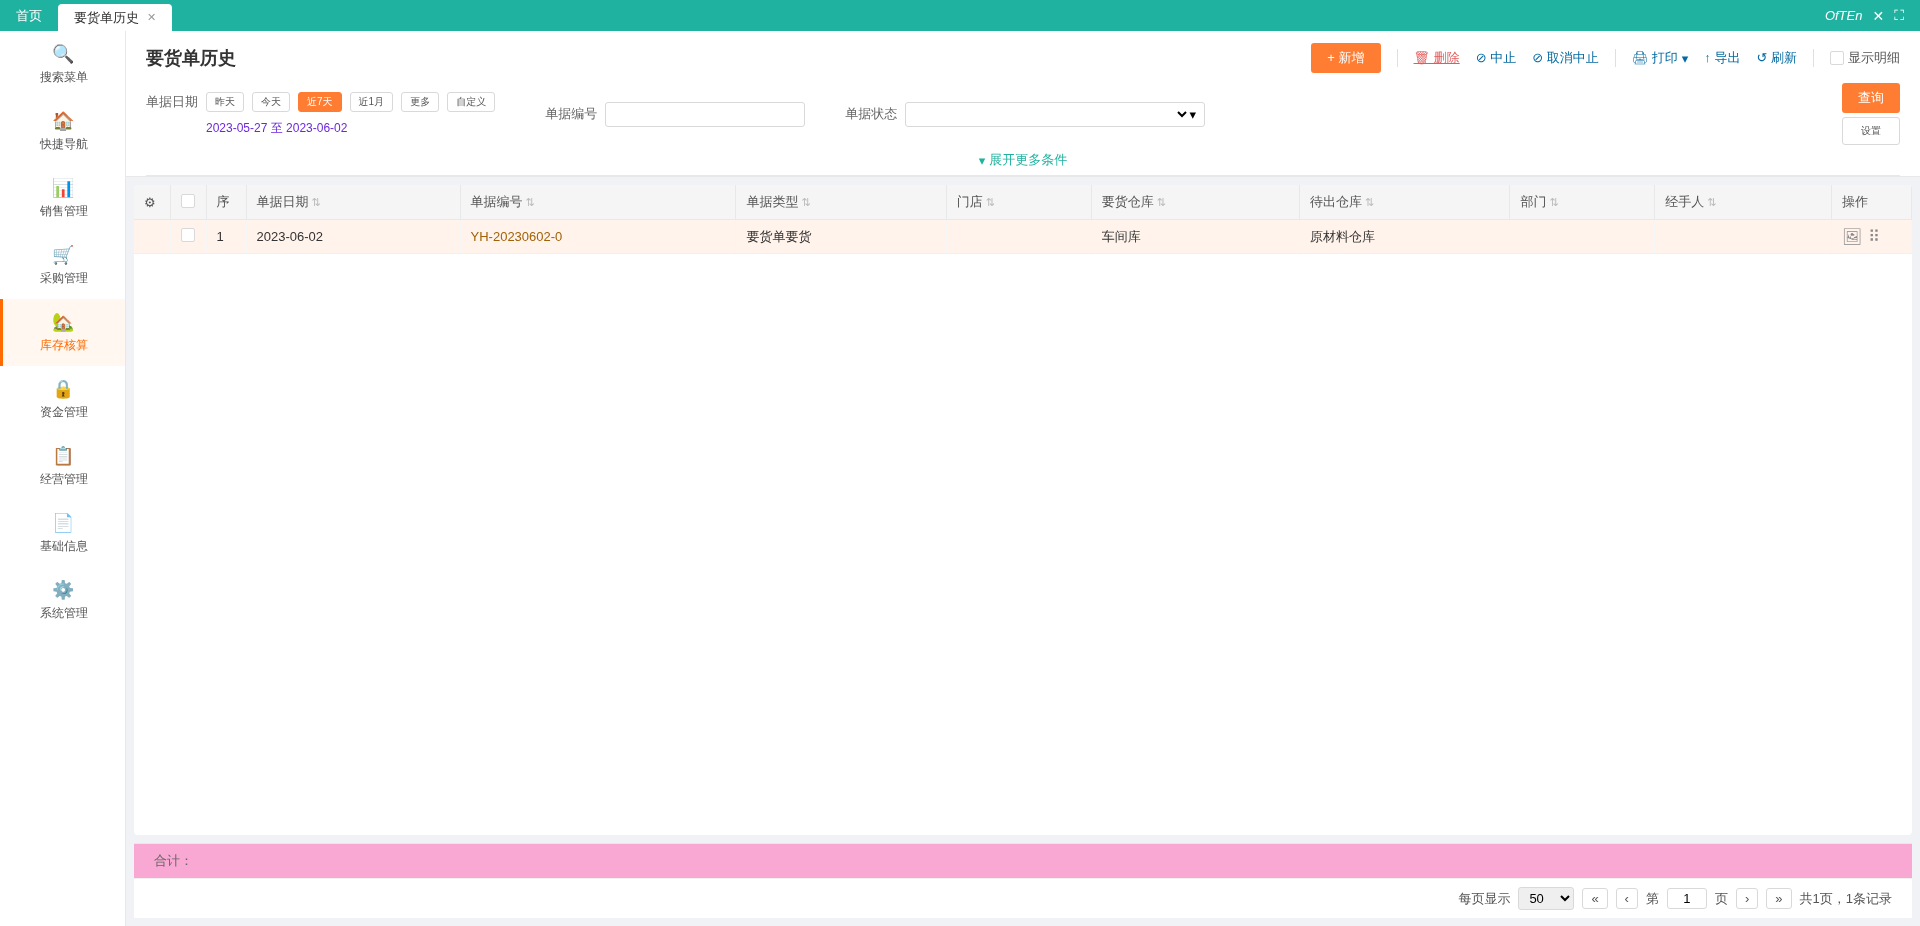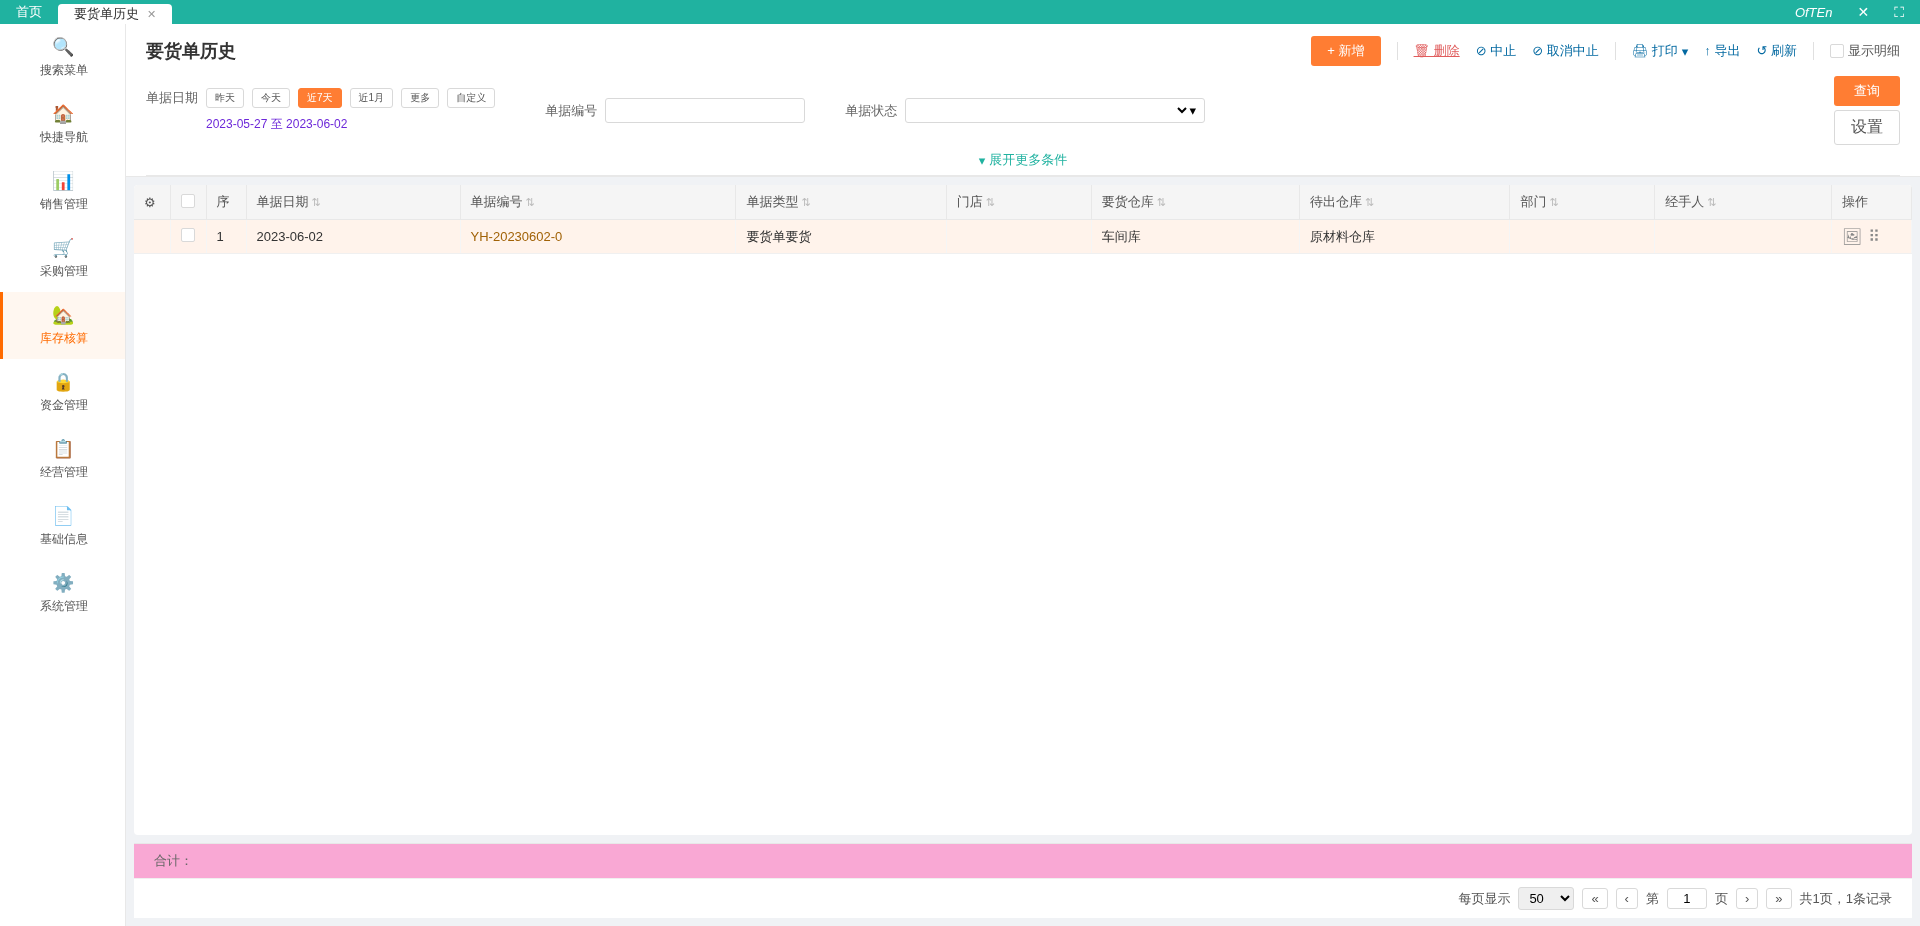--- a/index.html
+++ b/index.html
@@ -1,20 +1,20 @@
 <!DOCTYPE html>
 <html><head>
   <meta charset="utf-8">
   <style>
     * { box-sizing: border-box; margin: 0; padding: 0; font-family: "Microsoft YaHei", "微软雅黑", sans-serif; font-size: 13px; }
     body { display: flex; flex-direction: column; height: 926px; overflow: hidden; background: #f0f2f5; }
 
     
     .top-bar {
-      height: 24px;
+      height: 31px;
       background: #20b2a0;
       display: flex;
       align-items: center;
       padding: 0 0 0 0;
       flex-shrink: 0;
     }
     .top-bar-tabs {
       display: flex;
       align-items: stretch;
       height: 100%;
@@ -40,21 +40,21 @@
     .tab-close {
       font-size: 11px;
       color: #999;
       margin-left: 4px;
       cursor: pointer;
     }
     .top-bar-right {
       margin-left: auto;
       display: flex;
       align-items: center;
-      gap: 25px;
+      gap: 10px;
       padding-right: 16px;
       color: #fff;
     }
     .top-bar-icon {
       font-size: 14px;
       cursor: pointer;
     }
     .often-text {
       font-size: 13px;
       color: #fff;
@@ -150,21 +150,21 @@
       cursor: pointer;
       font-size: 13px;
     }
     .btn-secondary {
       background: #fff;
       color: #555;
       border: 1px solid #d9d9d9;
       border-radius: 3px;
       padding: 6px 16px;
       cursor: pointer;
-      font-size: 16px;
+      font-size: 10px;
     }
     .divider-v {
       width: 1px;
       height: 18px;
       background: #e0e0e0;
     }
 
     
     .filter-area {
       background: #fff;

